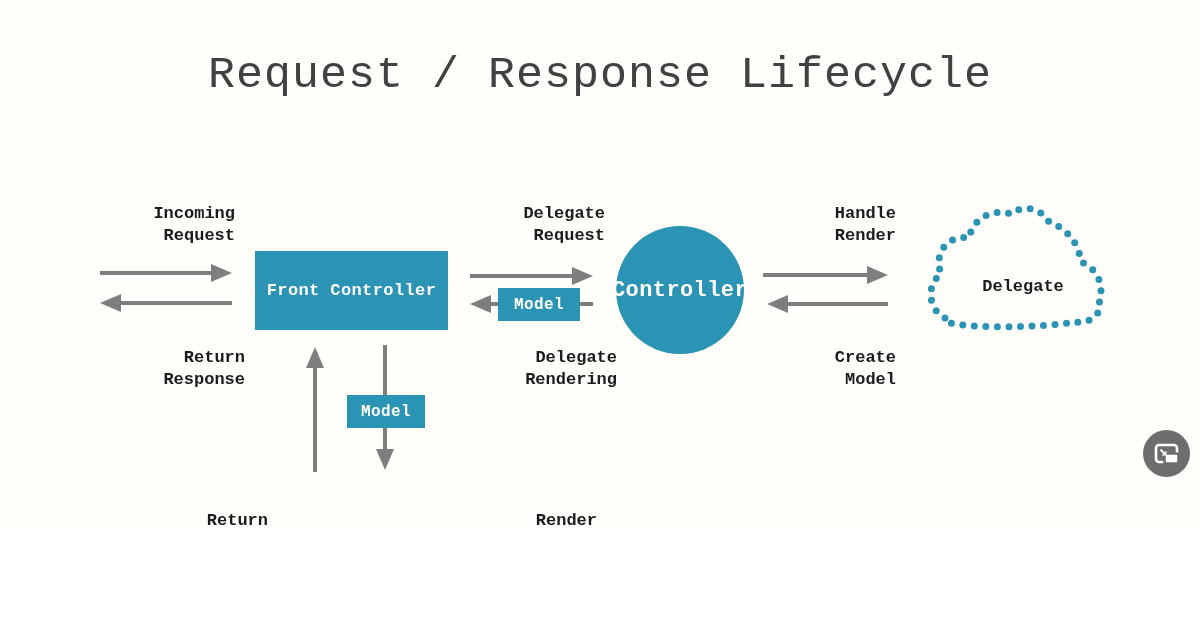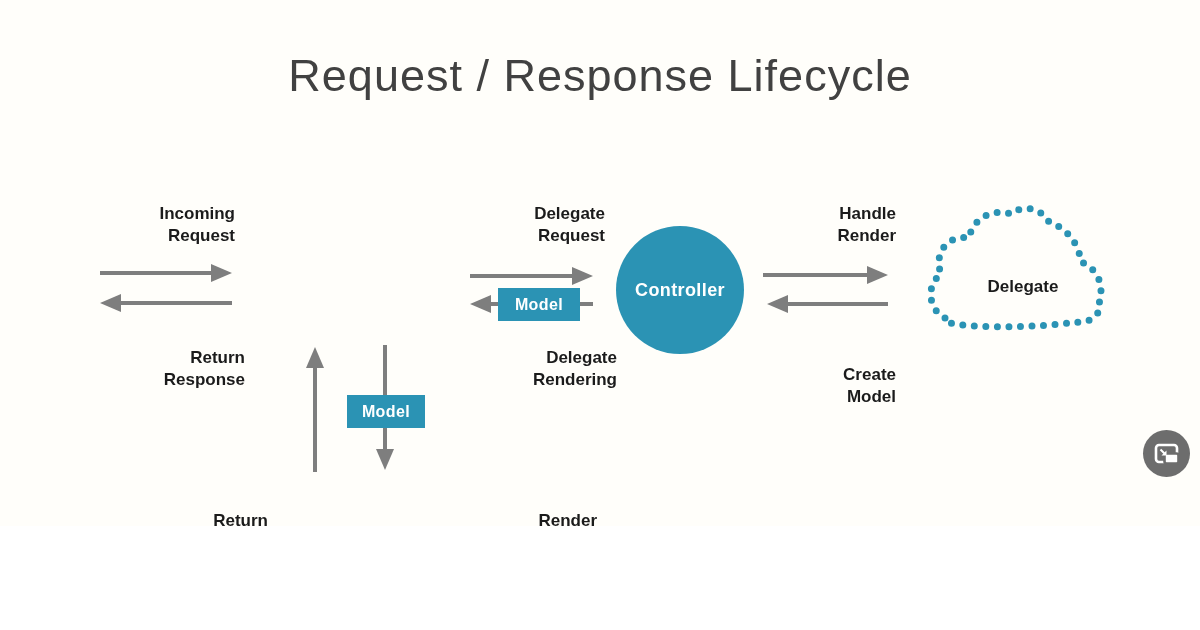--- a/index.html
+++ b/index.html
@@ -10,21 +10,21 @@
     --background:#fffefa;
     --pip-icon-bg:#6d6d6d;
     --corner-icon-bg:#c9c9c9;
   }
   html,body{margin:0;padding:0;}
   #page{
     position:relative;
     width:1200px;height:526px;
     background:var(--background);
     overflow:hidden;
-    font-family:Liberation Sans, sans-serif;
+    font-family:Liberation Mono, monospace;
   }
   #title{
     position:absolute;left:0;top:50px;width:1200px;
     text-align:center;
     font-size:45px;font-weight:300;letter-spacing:1px;
     color:var(--title-text);
   }
   .flow-label{
     position:absolute;
     text-align:right;
@@ -41,21 +41,21 @@
   }
   .node.small{font-size:16px;}
   #node-front-controller{left:255px;top:251px;width:193px;height:79px;z-index:3;}
   #node-view-template  {left:255px;top:493px;width:193px;height:78px;z-index:3;}
   #node-model-h        {left:498px;top:288px;width:82px;height:33px;z-index:3;}
   #node-model-v        {left:347px;top:395px;width:78px;height:33px;z-index:3;}
   #node-controller{
     position:absolute;left:616px;top:226px;width:128px;height:128px;
     background:var(--accent);border-radius:50%;
     display:flex;align-items:center;justify-content:center;
-    color:#fff;font-size:18px;font-weight:bold;letter-spacing:0.4px;z-index:3;
+    color:#fff;font-size:22px;font-weight:bold;letter-spacing:0.4px;z-index:3;
   }
   #backend-label{
     position:absolute;left:963px;top:277px;width:120px;
     text-align:center;font-size:17px;font-weight:bold;color:var(--label-text);z-index:3;
   }
   #arrow-layer,#cloud-layer{position:absolute;left:0;top:0;z-index:1;}
   .arrow-line{stroke:var(--arrow);stroke-width:4;}
   .arrow-head{fill:var(--arrow);}
   .cloud-path{
     fill:none;stroke:var(--accent);
@@ -131,27 +131,28 @@
   <div class="flow-label" style="left:95px;top:203px;width:140px;">Incoming
 Request</div>
   <div class="flow-label" style="left:85px;top:347px;width:160px;">Return
 Response</div>
   <div class="flow-label" style="left:465px;top:203px;width:140px;">Delegate
 Request</div>
   <div class="flow-label" style="left:457px;top:347px;width:160px;">Delegate
 Rendering</div>
   <div class="flow-label" style="left:756px;top:203px;width:140px;">Handle
 Render</div>
-  <div class="flow-label" style="left:756px;top:364px;width:140px;">Create
+  <div class="flow-label" style="left:756px;top:347px;width:140px;">Create
 Model</div>
   <div class="flow-label" style="left:128px;top:510px;width:140px;">Return
 Control</div>
   <div class="flow-label" style="left:437px;top:510px;width:160px;">Render
 Response</div>
 
+  <div class="node" id="node-front-controller">Front Controller</div>
   <div class="node small" id="node-model-h">Model</div>
   <div class="node small" id="node-model-v">Model</div>
   <div id="node-controller">Controller</div>
   <div id="backend-label">Delegate</div>
 
   <div id="pip-icon">
     <svg class="icon-svg" width="47" height="47" viewBox="0 0 47 47">
       <rect x="13" y="15" width="21" height="17" rx="3" fill="none" stroke="#ffffff" stroke-width="2.6"></rect>
       <rect x="21.5" y="23.5" width="14" height="10" rx="2" fill="#ffffff" stroke="var(--pip-icon-bg)" stroke-width="2.6"></rect>
       <line x1="17.5" y1="19.5" x2="22.5" y2="24.5" stroke="#ffffff" stroke-width="2"></line>

